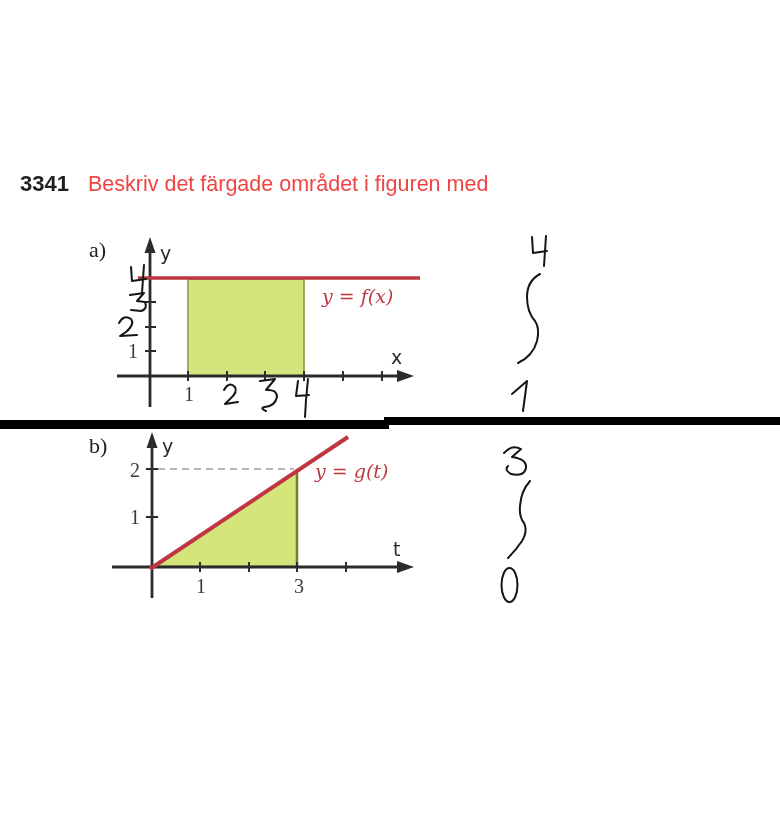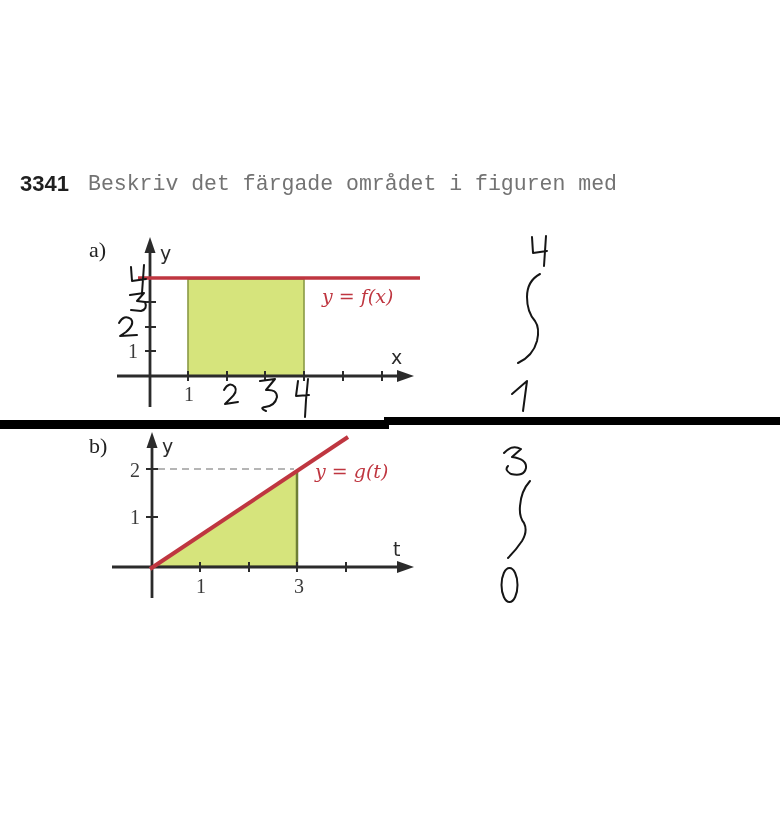--- a/index.html
+++ b/index.html
@@ -8,22 +8,22 @@
     background:#ffffff; overflow:hidden;
     font-family:"Liberation Serif", serif;
   }
   .problem-number {
     position:absolute; left:20px; top:171px;
     font-family:"Liberation Sans", sans-serif;
     font-weight:700; font-size:22px; color:#1f1f1f;
   }
   .statement {
     position:absolute; left:88px; top:170px;
-    font-family:Liberation Mono, monospace;
-    font-size:21.5px; line-height:29px; color:#737373;
+    font-family:Liberation Sans, sans-serif;
+    font-size:21.5px; line-height:29px; color:#ef4444;
   }
   svg.fig { position:absolute; left:0; top:0; }
   .tick-label {
     font-family:"Liberation Serif", serif;
     font-size:20px; fill:#3a3a3a;
   }
   .axis-letter {
     font-family:"DejaVu Sans", sans-serif;
     font-size:19px; fill:#2b2b2b;
   }

